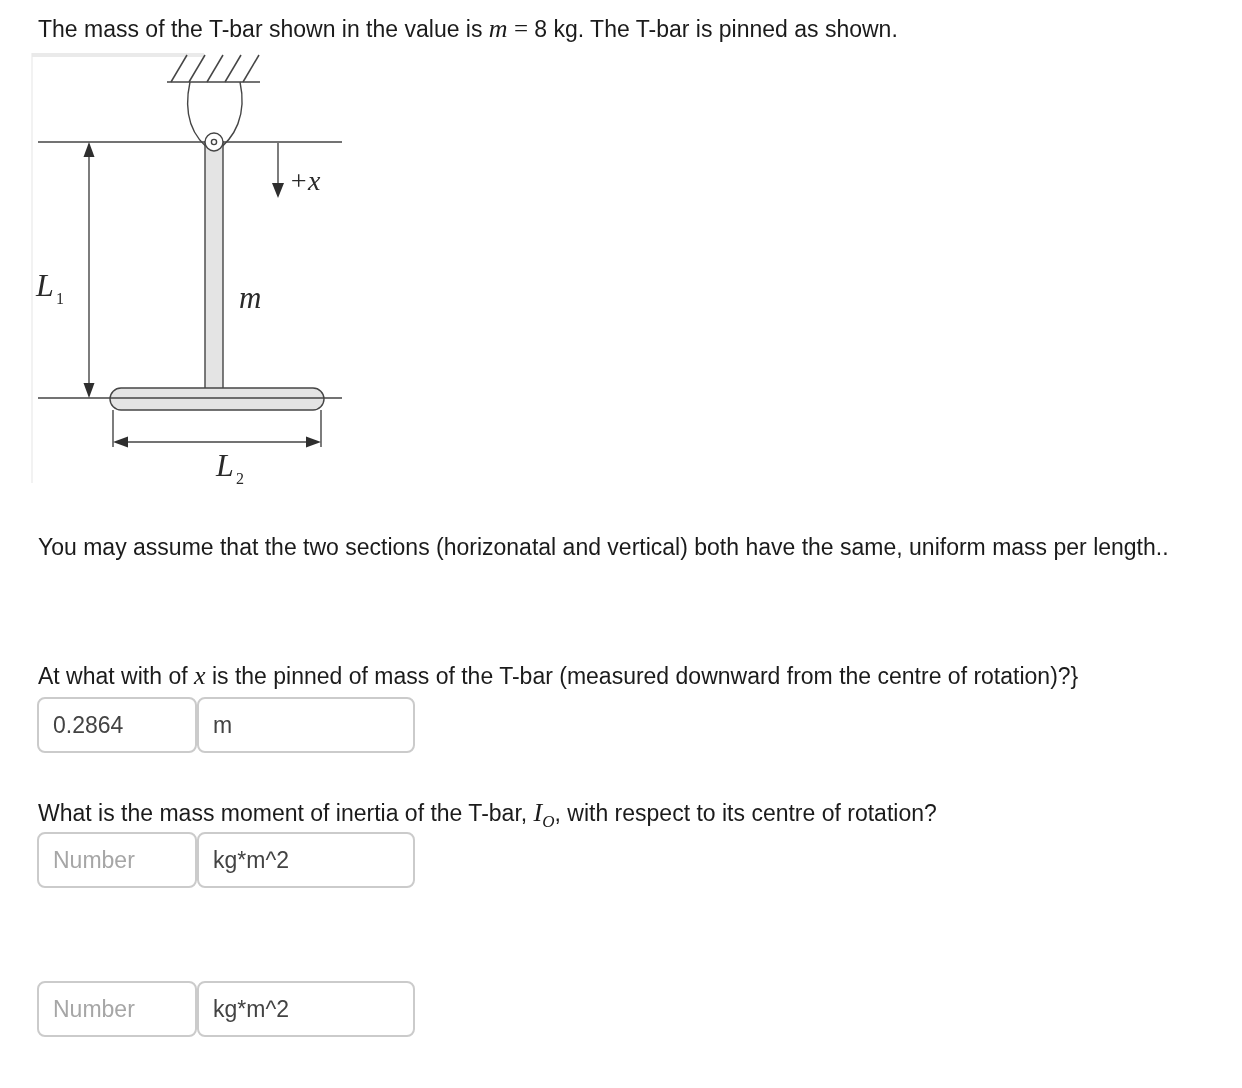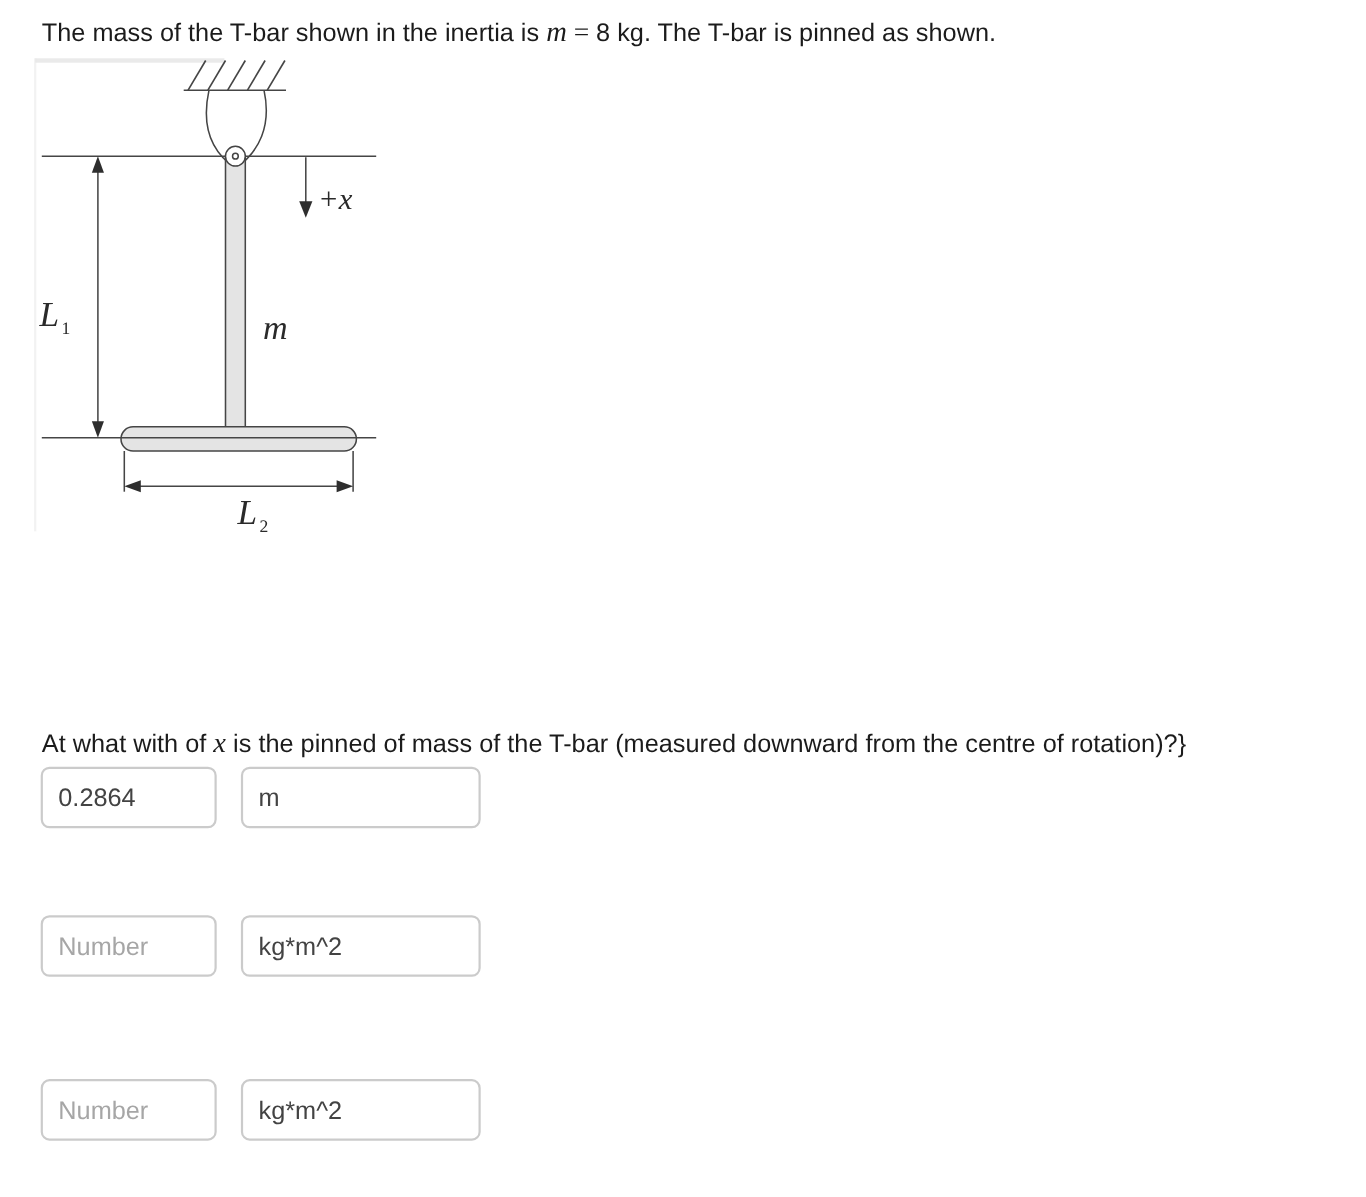--- a/index.html
+++ b/index.html
@@ -16,41 +16,41 @@
   .mvar{font-family:"Liberation Serif", serif;font-style:italic;font-size:26px;}
   .msub{font-family:"Liberation Serif", serif;font-style:italic;font-size:17px;vertical-align:-6px;}
   .meq{font-family:"Liberation Serif", serif;font-size:25px;}
   .mvar-lg{font-family:"Liberation Serif", serif;font-style:italic;font-size:32px;}
   .msub-lg{font-family:"Liberation Serif", serif;font-size:21px;vertical-align:-9px;}
   .meq-lg{font-family:"Liberation Serif", serif;font-size:27px;}
   .ibar-wrap{position:relative;display:inline-block;}
   .ibar-line{position:absolute;top:-4px;left:7px;width:13px;height:2.5px;background:#141414;}
   .qmark{margin-left:3px;}
   
-  .row{position:absolute;display:flex;gap:22px;}
+  .row{position:absolute;display:flex;gap:0;}
   .row input{
     box-sizing:border-box;height:56px;border:2px solid #cbcbcb;border-radius:8px;
     background:#ffffff;font-family:"Liberation Sans", sans-serif;font-size:23px;
     color:#434343;padding:0 0 0 14px;outline:none;
   }
   .row input::placeholder{color:#a6a6a6;}
   .inp-answer{width:160px;}
   .inp-unit{width:218px;}
   
   .figure{position:absolute;left:30px;top:50px;width:315px;height:440px;}
   .fig-math{font-family:"Liberation Serif", serif;font-style:italic;fill:#2a2a2a;}
   .fig-sub{font-family:"Liberation Serif", serif;fill:#2a2a2a;}
 </style>
 </head>
 <body>
 
 <div class="page">
 
   <div class="tblock" style="left:38px;top:14px;">
-    <span>The mass of the T-bar shown in the inertia is </span><span class="mvar">m</span><span class="meq"> = </span><span>8 kg. The T-bar is pinned as shown.</span>
+    <span>The mass of the T-bar shown in the value is </span><span class="mvar">m</span><span class="meq"> = </span><span>8 kg. The T-bar is pinned as shown.</span>
   </div>
 
   <div class="figure">
     <svg width="315" height="440" viewBox="0 0 315 440">
 
       <rect x="2" y="3" width="172" height="4" fill="#dedede" opacity="0.65"></rect>
       <rect x="1" y="3" width="2" height="430" fill="#e8e8e8" opacity="0.55"></rect>
 
       <g stroke="#454545" stroke-width="1.5" fill="none">
         <line x1="137" y1="32" x2="230" y2="32"></line>
@@ -96,30 +96,34 @@
 
       <text x="6" y="246" class="fig-math" font-size="32">L</text>
       <text x="26" y="254" class="fig-sub" font-size="16">1</text>
       <text x="209" y="258" class="fig-math" font-size="31">m</text>
       <text x="259" y="140" class="fig-math" font-size="28">+x</text>
       <text x="186" y="426" class="fig-math" font-size="32">L</text>
       <text x="206" y="434" class="fig-sub" font-size="16">2</text>
     </svg>
   </div>
 
+  <div class="tblock" style="left:38px;top:532px;">You may assume that the two sections (horizonatal and vertical) both have the same, uniform mass per length..</div>
 
 
   <div class="tblock" style="left:38px;top:661px;">
     <span>At what with of </span><span class="mvar">x</span><span> is the pinned of mass of the T-bar (measured downward from the centre of rotation)?}</span>
   </div>
   <div class="row" style="left:37px;top:697px;">
     <input class="inp-answer" type="text" value="0.2864" style="">
     <input class="inp-unit" type="text" value="m" style="">
   </div>
 
+  <div class="tblock" style="left:38px;top:798px;">
+    <span>What is the mass moment of inertia of the T-bar, </span><span class="mvar">I</span><span class="msub">O</span><span>, with respect to its centre of rotation?</span>
+  </div>
   <div class="row" style="left:37px;top:832px;">
     <input class="inp-answer" type="text" placeholder="Number" style="">
     <input class="inp-unit" type="text" value="kg*m^2" style="">
   </div>
 
   <div class="row" style="left:37px;top:981px;">
     <input class="inp-answer" type="text" placeholder="Number" style="">
     <input class="inp-unit" type="text" value="kg*m^2" style="">
   </div>
 

